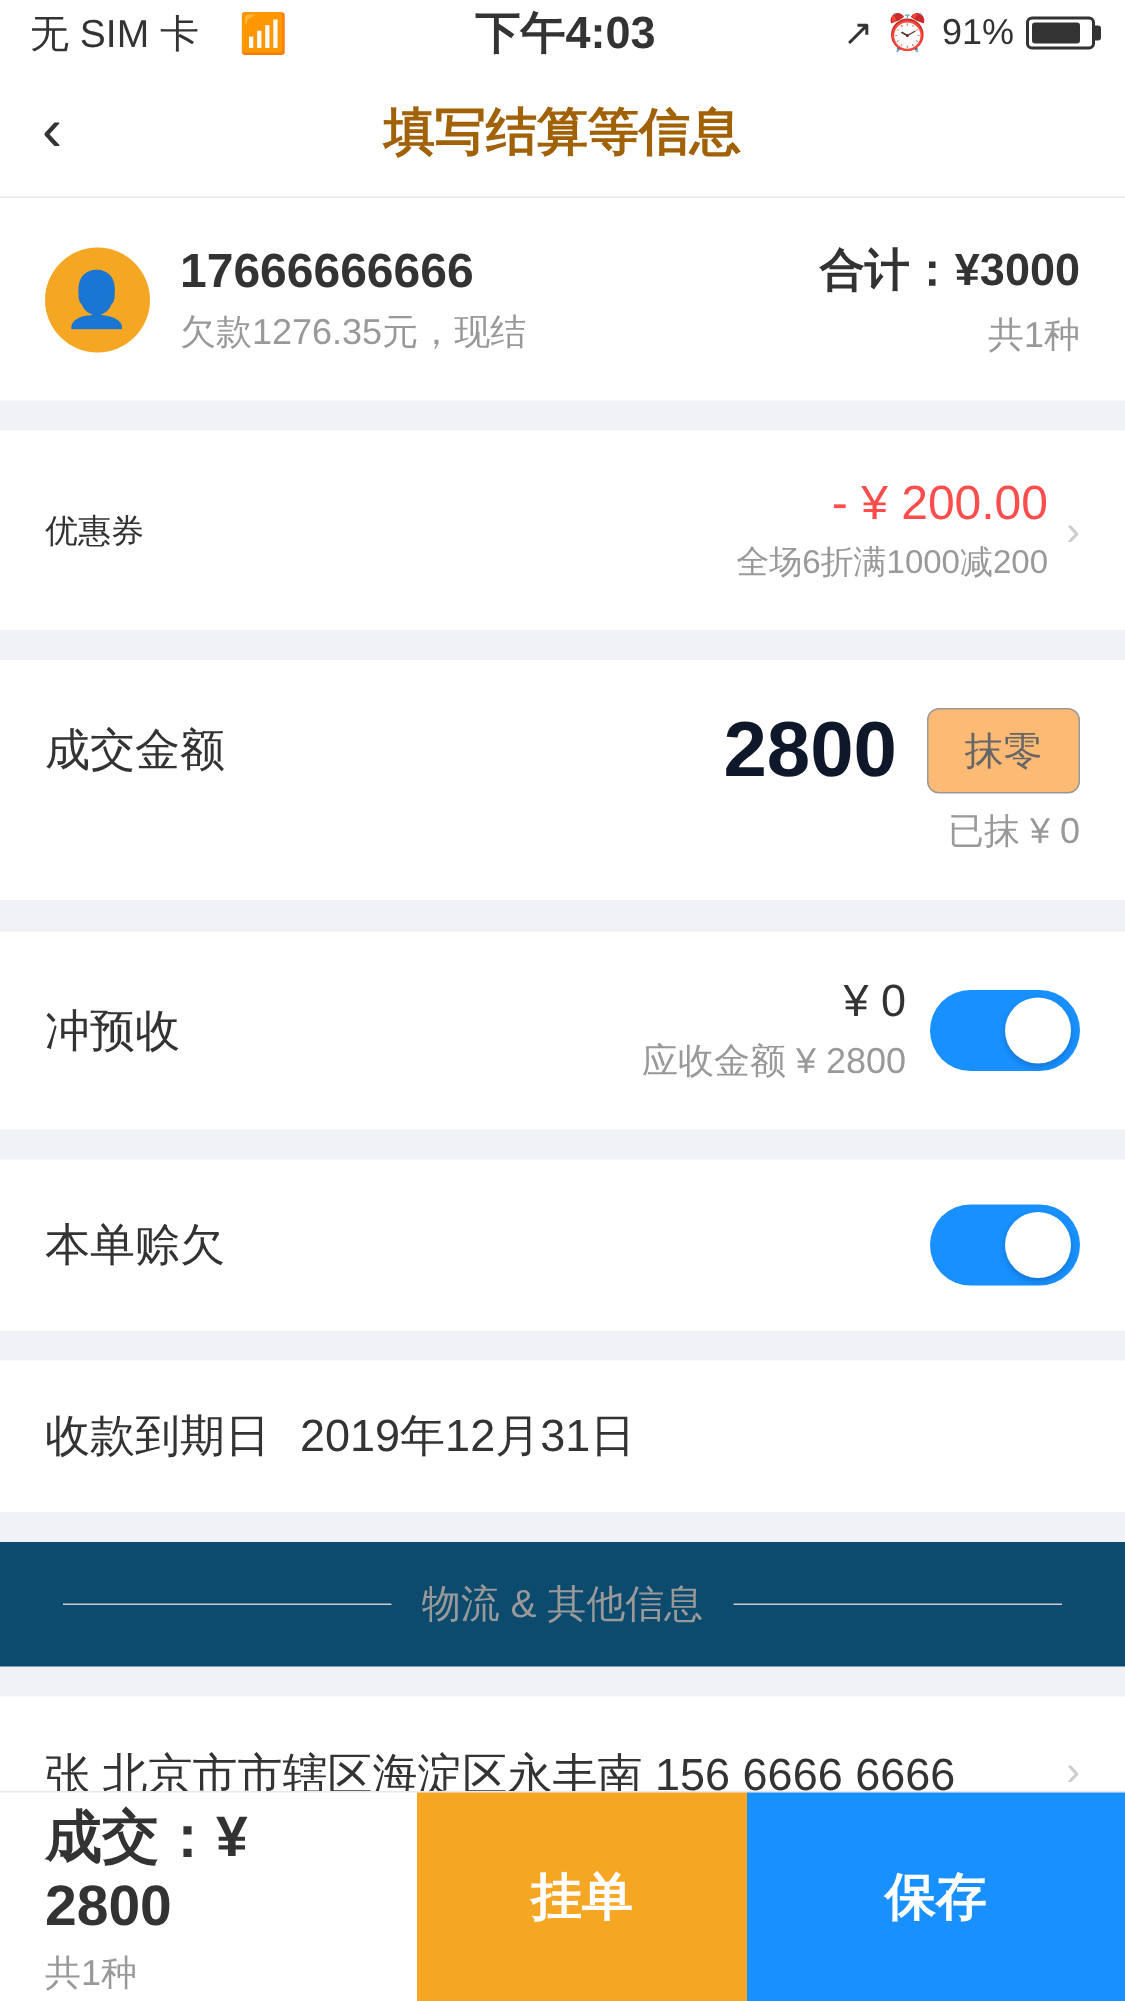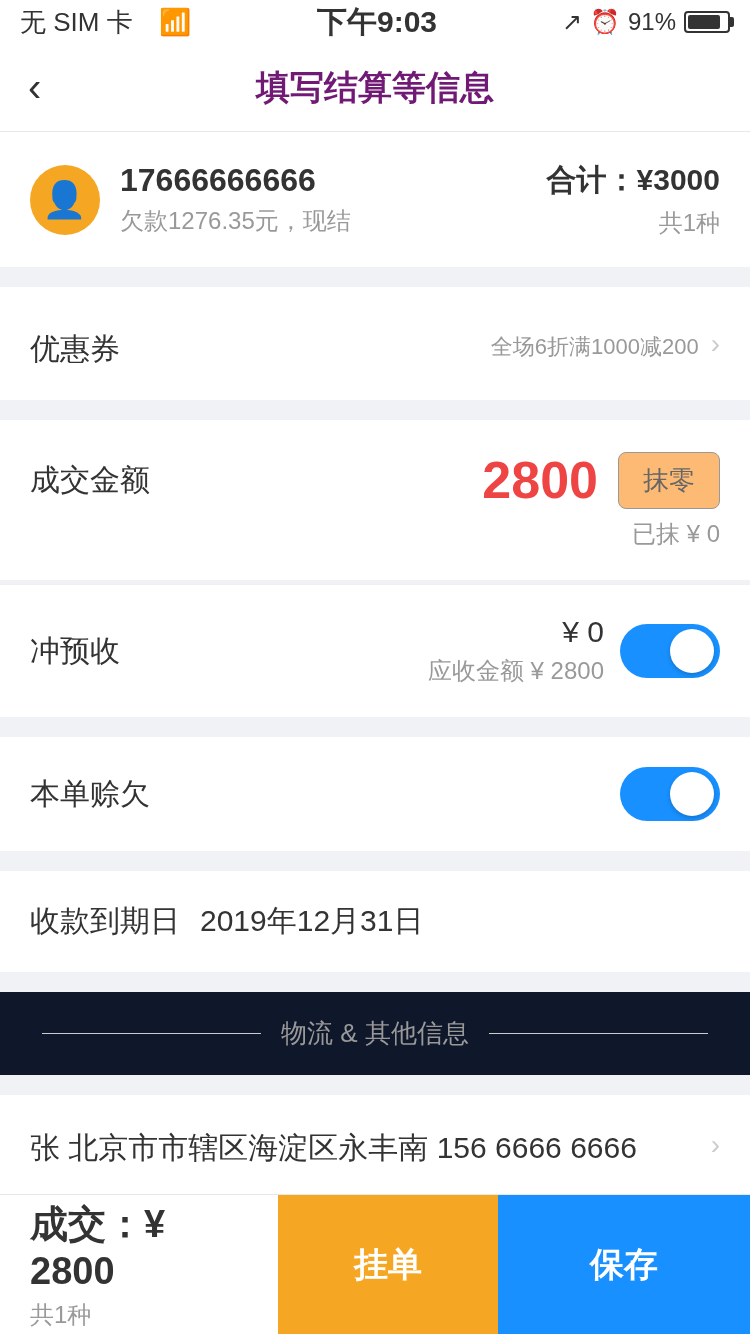--- a/index.html
+++ b/index.html
@@ -49,21 +49,21 @@
       justify-content: center;
       position: relative;
       border-bottom: 1px solid #e8e8e8;
     }
     .nav-back {
       position: absolute; left: 28px;
       font-size: 40px; color: #333; cursor: pointer;
       display: flex; align-items: center;
     }
     .nav-title {
-      font-size: 34px; font-weight: 600; color: #701a75;
+      font-size: 34px; font-weight: 600; color: #a16207;
     }
 
     
     .content { background: #f0f2f5; }
 
     
     .section {
       background: #fff;
       margin-bottom: 20px;
     }
@@ -93,39 +93,39 @@
 
     
     .coupon-section {
       background: #fff;
       padding: 30px;
       display: flex;
       align-items: center;
       justify-content: space-between;
       margin-bottom: 20px;
     }
-    .coupon-label { font-size: 30px; color: #333; margin-top: 12px; }
+    .coupon-label { font-size: 22px; color: #333; }
     .coupon-right { display: flex; align-items: center; gap: 12px; text-align: right; }
     .coupon-amount { font-size: 32px; color: #ff4d4d; font-weight: 500; }
     .coupon-desc { font-size: 22px; color: #999; margin-top: 6px; }
 
     
     .deal-section {
       background: #fff;
       padding: 30px;
-      margin-bottom: 4px;
+      margin-bottom: 20px;
     }
     .deal-row {
       display: flex;
       align-items: center;
       justify-content: space-between;
     }
     .deal-label { font-size: 30px; color: #333; }
     .deal-amount-wrap { display: flex; align-items: center; gap: 20px; }
-    .deal-amount { font-size: 52px; font-weight: 600; color: #ef4444; }
+    .deal-amount { font-size: 52px; font-weight: 600; color: #0f172a; }
     .btn-round-zero {
       border: 1px solid #999; border-radius: 8px;
       padding: 10px 24px;
       font-size: 26px; color: #666;
       background: #fdba74; cursor: pointer;
       white-space: nowrap;
     }
     .deal-sub { font-size: 24px; color: #999; margin-top: 8px; text-align: right; }
 
     
@@ -176,21 +176,21 @@
       display: flex;
       align-items: center;
       gap: 20px;
       margin-bottom: 20px;
     }
     .date-label { font-size: 30px; color: #333; }
     .date-value { font-size: 30px; color: #333; }
 
     
     .divider-section {
-      background: #0f172a;
+      background: #0c4a6e;
       padding: 24px 42px;
       display: flex;
       align-items: center;
       justify-content: flex-end;
       gap: 20px;
       margin-bottom: 20px;
     }
     .divider-line {
       flex: 1; height: 1px; background: #ccc;
     }
@@ -242,21 +242,21 @@
     }
   </style>
 </head>
 <body>
 
 <div class="status-bar">
   <div class="status-left">
     <span>无 SIM 卡</span>
     <span>📶</span>
   </div>
-  <div class="status-center">下午9:03</div>
+  <div class="status-center">下午4:03</div>
   <div class="status-right">
     <span>↗</span>
     <span>⏰</span>
     <span>91%</span>
     <div class="battery-icon">
       <div class="battery-fill" style="width:85%"></div>
     </div>
   </div>
 </div>
 
@@ -282,20 +282,21 @@
     <div class="customer-right">
       <div class="total-amount">合计：¥3000</div>
       <div class="total-count">共1种</div>
     </div>
   </div>
 
   <div class="coupon-section">
     <div class="coupon-label">优惠券</div>
     <div class="coupon-right">
       <div>
+        <div class="coupon-amount">- ¥ 200.00</div>
         <div class="coupon-desc">全场6折满1000减200</div>
       </div>
       <span class="chevron">›</span>
     </div>
   </div>
 
   <div class="deal-section">
     <div class="deal-row">
       <div class="deal-label">成交金额</div>
       <div class="deal-amount-wrap">

